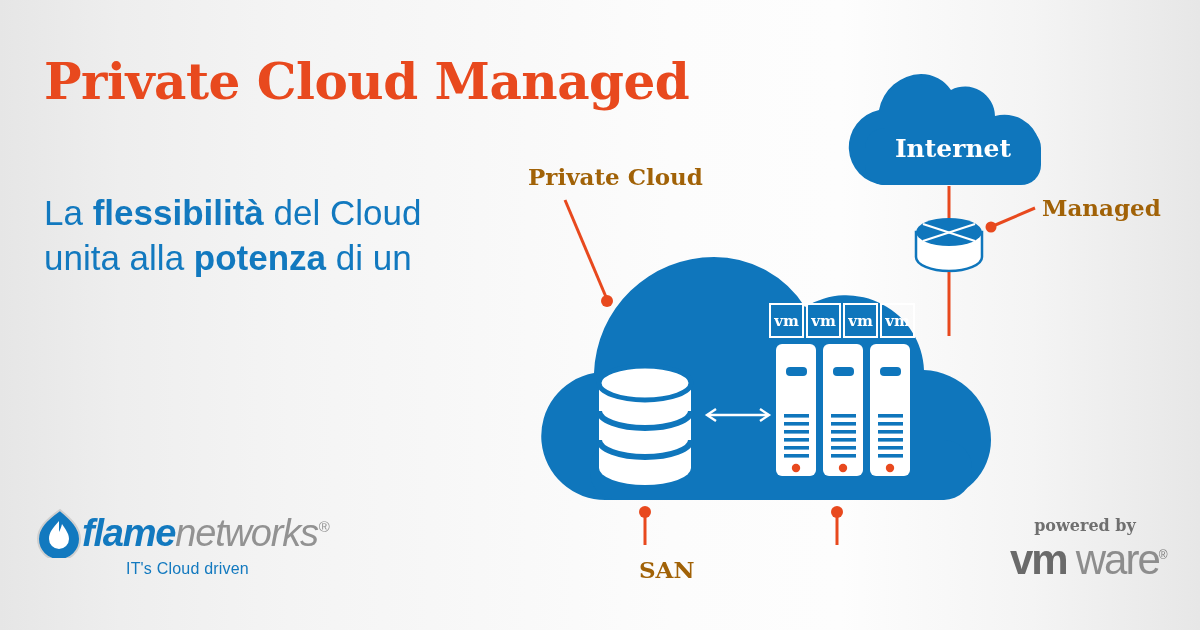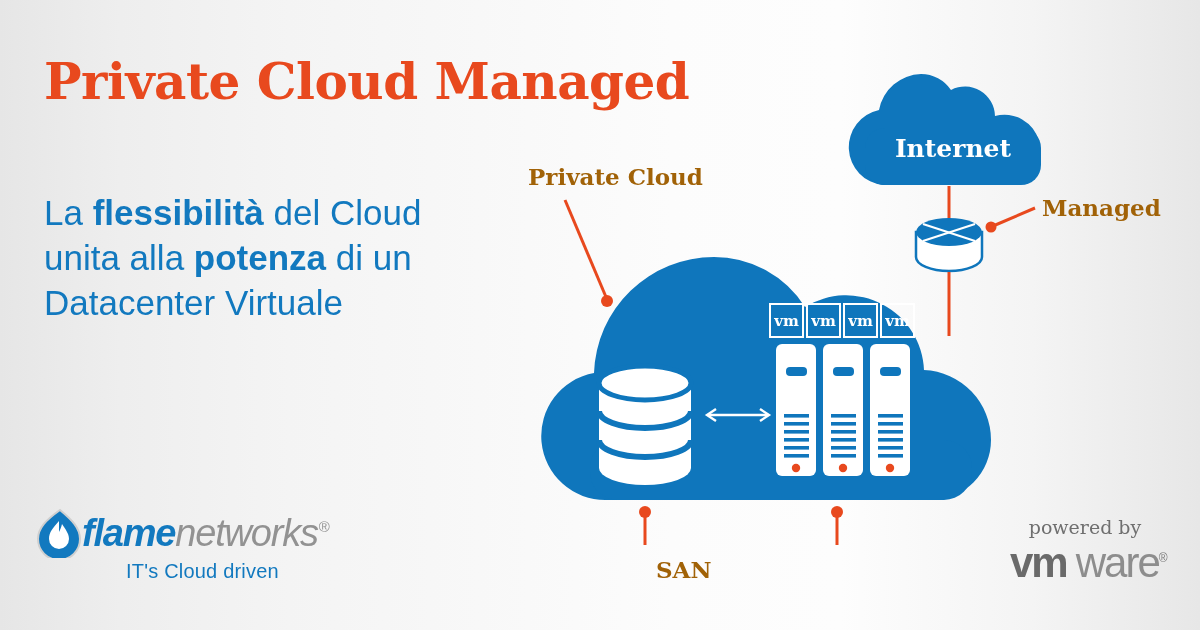--- a/index.html
+++ b/index.html
@@ -84,37 +84,37 @@
     color: #929292;
     vertical-align: super;
     font-style: normal;
     margin-left: 1px;
   }
   .logo-tag {
     position: absolute;
     left: 90px;
     top: 52px;
     font-family: "Liberation Sans", sans-serif;
-    font-size: 20px;
+    font-size: 16px;
     color: #1279bf;
     letter-spacing: 0.2px;
   }
 
   
   .vmware-wrap {
     position: absolute;
     left: 1010px;
     top: 516px;
     width: 150px;
     text-align: center;
   }
   .vmware-powered {
     font-family: "DejaVu Serif", "Liberation Serif", serif;
-    font-weight: normal;
-    font-size: 19px;
+    font-weight: bold;
+    font-size: 16px;
     color: #6f6f6f;
     letter-spacing: 0px;
   }
   .vmware-word {
     margin-top: 4px;
     font-family: "Liberation Sans", sans-serif;
     font-size: 42px;
     line-height: 1;
     letter-spacing: -2px;
     color: #7b7b7b;
@@ -132,21 +132,21 @@
   .dlabel {
     position: absolute;
     font-family: "DejaVu Serif", "Liberation Serif", serif;
     font-weight: bold;
     font-size: 23px;
     color: #a16207;
     white-space: nowrap;
   }
   #label-private-cloud { left: 528px; top: 163px; }
   #label-network       { left: 1042px; top: 194px; }
-  #label-san           { left: 656px; top: 556px; }
+  #label-san           { left: 639px; top: 556px; }
   #label-host-esxi     { left: 784px; top: 556px; }
 
   #diagram-svg {
     position: absolute;
     left: 0; top: 0;
     width: 1200px;
     height: 630px;
   }
   .cloud-text {
     font-family: "DejaVu Serif", "Liberation Serif", serif;
@@ -164,21 +164,20 @@
 </head>
 <body>
 
 <div id="stage">
 
   <div class="headline">Private Cloud Managed</div>
 
   <div class="subhead">
     <span>La </span><b>flessibilità</b><span> del Cloud</span><br>
     <span>unita alla </span><b>potenza</b><span> di un</span><br>
-    <span>Datacenter Virtuale</span>
   </div>
 
   <div class="dlabel" id="label-private-cloud">Private Cloud</div>
   <div class="dlabel" id="label-network">Managed</div>
   <div class="dlabel" id="label-san">SAN</div>
 
   <svg id="diagram-svg" viewBox="0 0 1200 630">
 
     <g>
       <path d="M883,185

